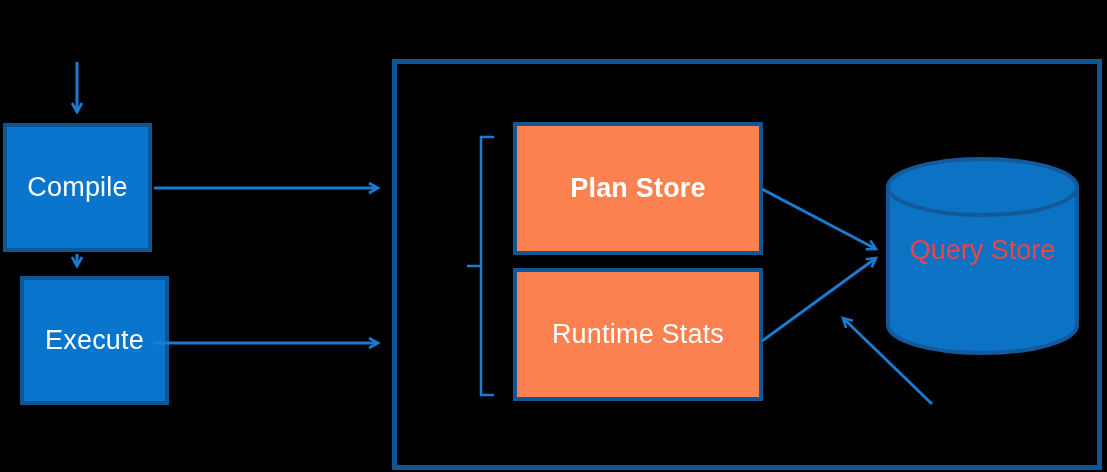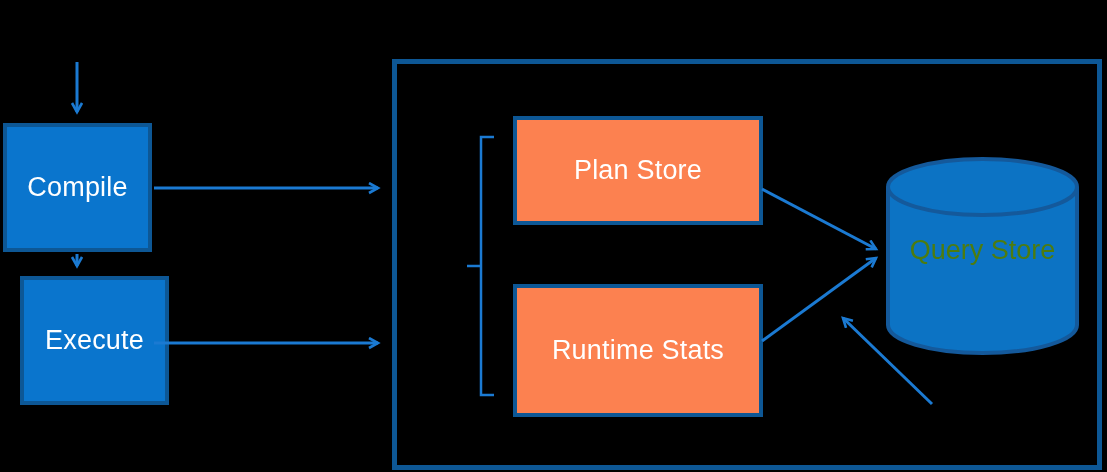--- a/index.html
+++ b/index.html
@@ -26,22 +26,22 @@
     color: #ffffff;
     font-size: 27px;
     font-weight: 400;
     letter-spacing: 0.2px;
   }
   .node-blue   { background: #0a75cd; }
   .node-orange { background: #fc8150; }
 
   #compile-box       { left: 3px;   top: 123px; width: 149px; height: 129px; }
   #execute-box       { left: 20px;   top: 276px; width: 149px; height: 129px; text-align: center; }
-  #plan-store-box    { left: 513px; top: 116px; width: 250px; height: 109px; }
-  #runtime-stats-box { left: 513px; top: 284px; width: 250px; height: 133px; }
+  #plan-store-box    { left: 513px; top: 122px; width: 250px; height: 133px; font-weight: bold; }
+  #runtime-stats-box { left: 513px; top: 268px; width: 250px; height: 133px; }
 
   #query-store-container {
     position: absolute;
     box-sizing: border-box;
     left: 392px; top: 59px;
     width: 710px; height: 411px;
     border: 5px solid #0d5795;
     background: transparent;
   }
 
@@ -50,21 +50,21 @@
     left: 0; top: 0;
     width: 1107px; height: 472px;
     pointer-events: none;
   }
 
   #cylinder-label {
     position: absolute;
     left: 888px; top: 233px;
     width: 189px;
     text-align: center;
-    color: #4d7c0f;
+    color: #ef4444;
     font-size: 27px;
     line-height: 35px;
     font-weight: 400;
   }
   .conn { stroke: #1b7ad2; stroke-width: 3; fill: none; }
   .bracket { stroke: #1b7ad2; stroke-width: 2.5; fill: none; }
 </style>
 </head>
 <body>
 

